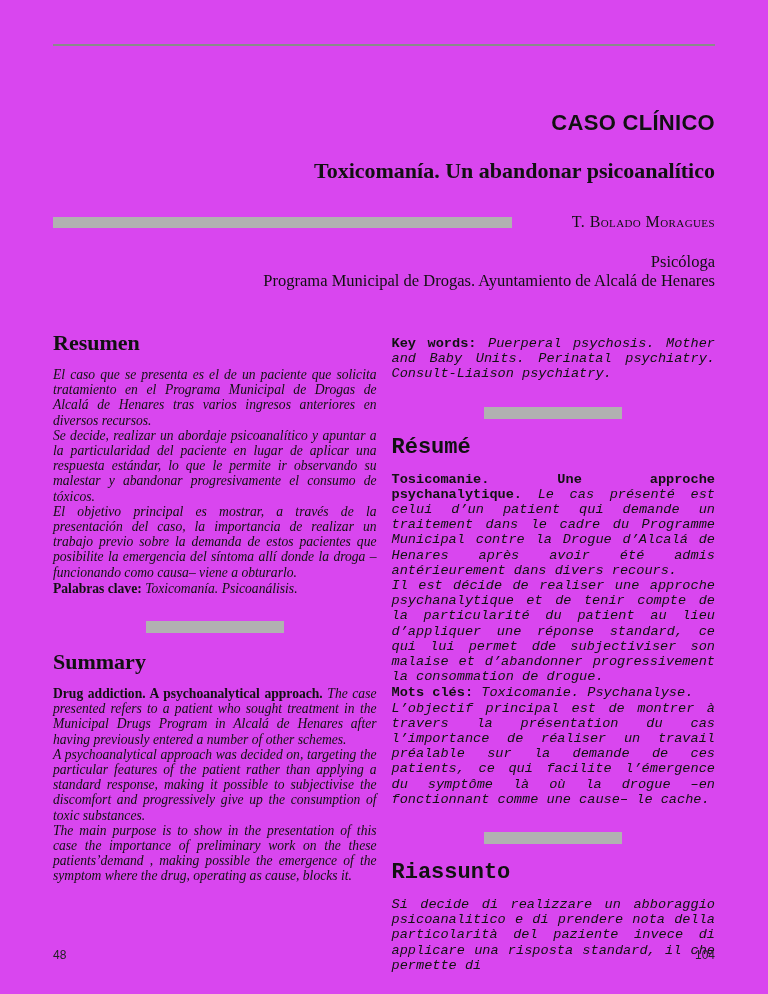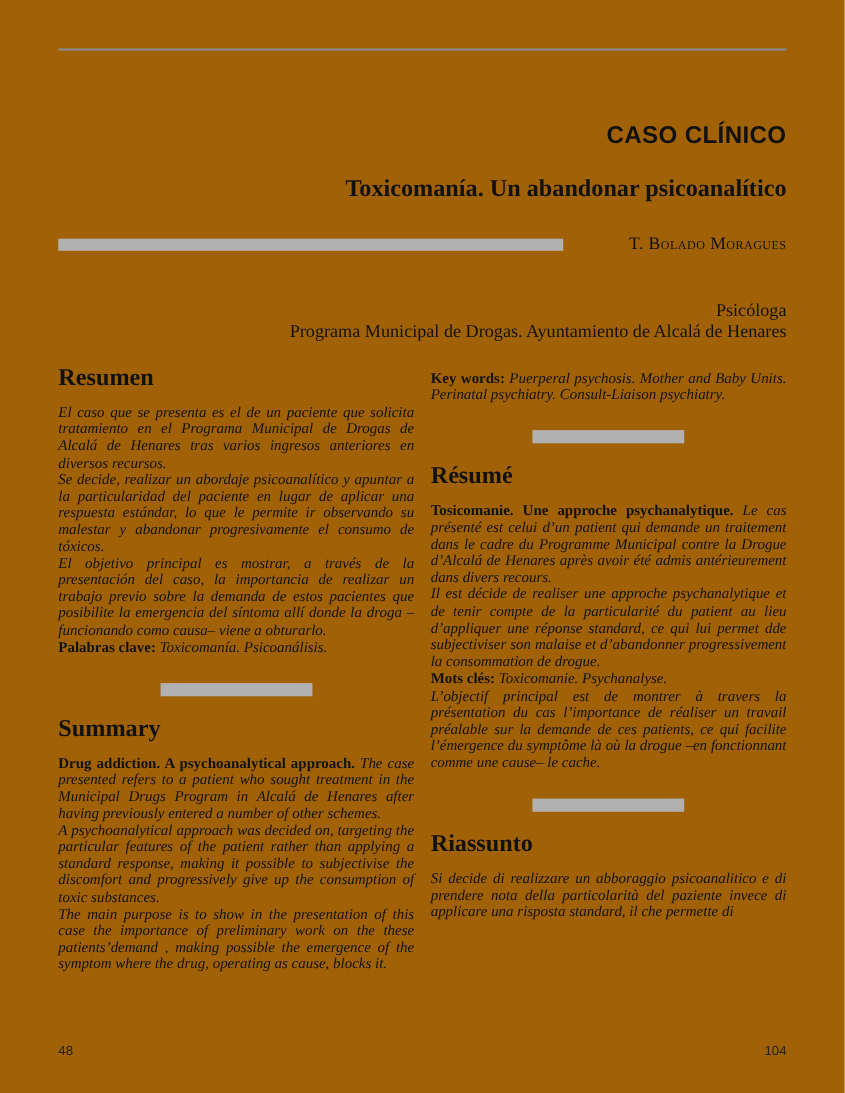--- a/index.html
+++ b/index.html
@@ -1,20 +1,20 @@
 <!DOCTYPE html>
 <html><head>
 <meta charset="utf-8">
 <style>
   html, body { margin: 0; padding: 0; background: #ffffff; }
   .page {
     position: relative;
     width: 768px;
     height: 994px;
-    background: #a16207;
+    background: #d946ef;
     color: #111111;
     font-family: "Liberation Serif", serif;
     overflow: hidden;
   }
   .rule {
     position: absolute;
     top: 44px; left: 53px;
     width: 662px; height: 2px;
     background: #8a8a8a;
   }
@@ -53,30 +53,29 @@
     font-variant: small-caps;
     letter-spacing: 0.4px;
     white-space: nowrap;
   }
   .affiliation {
     position: absolute;
     top: 252px; left: 53px; width: 662px;
     text-align: right;
     font-size: 16.5px;
     line-height: 19px;
-    margin-top: 20px;
   }
   .columns {
     position: absolute;
     top: 331px; left: 53px; width: 662px;
     display: flex;
     gap: 15px;
   }
   .col { flex: 1; min-width: 0; }
-  .col-right { padding-top: 5px; }
+  .col-right { padding-top: 5px; font-family: Liberation Mono, monospace; }
   .section-heading {
     margin: 0 0 12px 0;
     font-size: 22px;
     line-height: 24px;
     font-weight: bold;
   }
   .section-heading.big-gap { }
   .body-para {
     margin: 0;
     font-style: italic;

